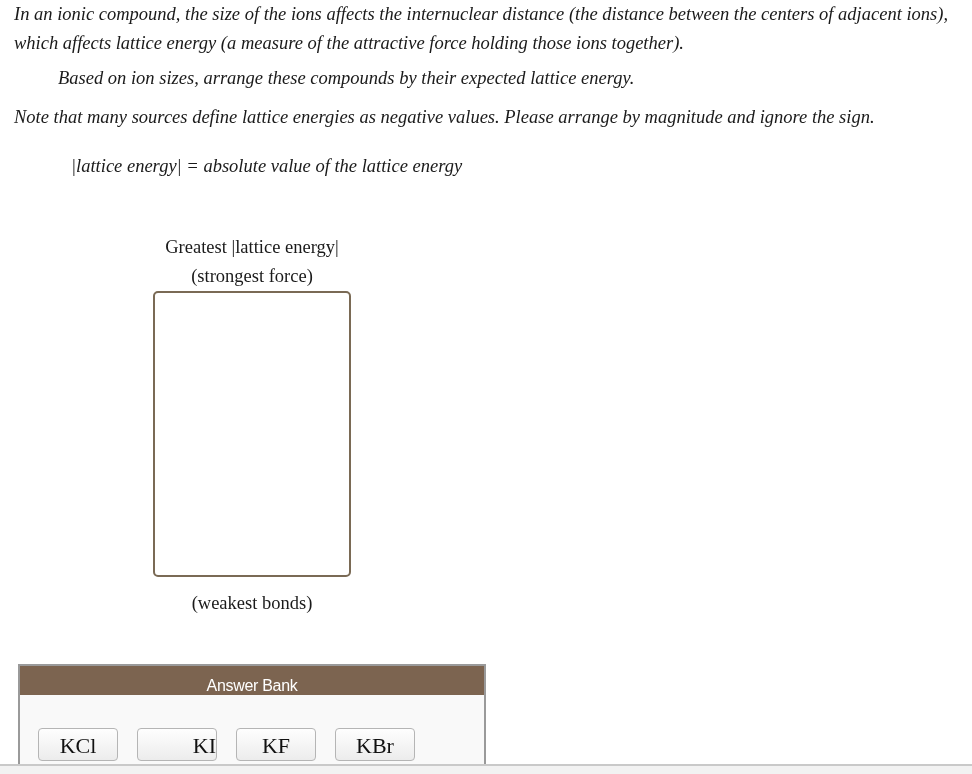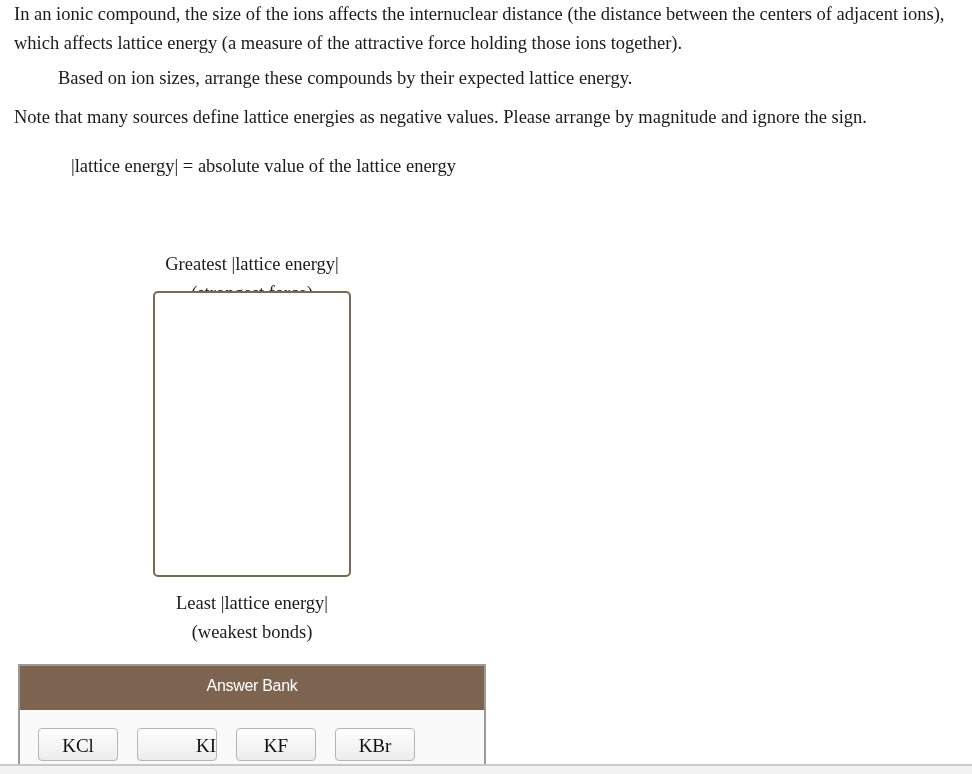--- a/index.html
+++ b/index.html
@@ -12,34 +12,35 @@
     position: relative;
     font-family: "Liberation Serif", "DejaVu Serif", serif;
     color: #1a1a1a;
   }
   .para {
     position: absolute;
     left: 14px;
     margin: 0;
     font-size: 18.5px;
     line-height: 29px;
+    font-style: italic;
   }
   #p1 { top: 0px; width: 955px; }
   #p2 { top: 64px; margin-left: 44px; }
   #p3 { top: 103px; text-align: right; }
   #p4 { top: 152px; left: 71px; }
   .label {
     position: absolute;
     text-align: center;
     font-size: 18.5px;
     line-height: 29px;
     width: 300px;
     left: 102px;
   }
-  #top-label { top: 250px; }
+  #top-label { top: 233px; }
   #bottom-label { top: 589px; }
   .drop-zone {
     position: absolute;
     left: 153px;
     top: 291px;
     width: 194px;
     height: 282px;
     border: 2px solid #7a6a55;
     border-radius: 5px;
     background: #ffffff;
@@ -48,39 +49,39 @@
     position: absolute;
     left: 18px;
     top: 664px;
     width: 464px;
     height: 120px;
     border: 2px solid #9a9a9a;
     border-bottom: none;
     background: #f9f9f9;
   }
   .bank-header {
-    height: 44px;
+    height: 29px;
     background: #7c6450;
     color: #ffffff;
     font-family: "Liberation Sans", "DejaVu Sans", sans-serif;
     font-size: 16px;
     letter-spacing: -0.3px;
     line-height: 40px;
     text-align: center;
   }
   .chip {
     position: absolute;
     top: 62px;
     width: 80px;
     height: 33px;
     border: 1px solid #b5b5b5;
     border-radius: 4px;
     background: linear-gradient(#fefefe, #ececec);
     font-family: "Liberation Serif", "DejaVu Serif", serif;
-    font-size: 19px;
+    font-size: 22px;
     line-height: 33px;
     text-align: center;
     color: #111;
     box-sizing: border-box;
     cursor: grab;
   }
   #chip-0 { left: 18px; }
   #chip-1 { left: 117px; text-align: right; }
   #chip-2 { left: 216px; }
   #chip-3 { left: 315px; }
@@ -103,21 +104,20 @@
 <p class="para" id="p4">|lattice energy| = absolute value of the lattice energy</p>
 
 <div class="label" id="top-label">
   <div>Greatest |lattice energy|</div>
   <div>(strongest force)</div>
 </div>
 
 <div class="drop-zone"></div>
 
 <div class="label" id="bottom-label">
-  <div>Least |lattice energy|</div>
   <div>(weakest bonds)</div>
 </div>
 
 <div class="bank">
   <div class="bank-header">Answer Bank</div>
   <div class="chip" id="chip-0">KCl</div>
   <div class="chip" id="chip-1">KI</div>
   <div class="chip" id="chip-2">KF</div>
   <div class="chip" id="chip-3">KBr</div>
 </div>

